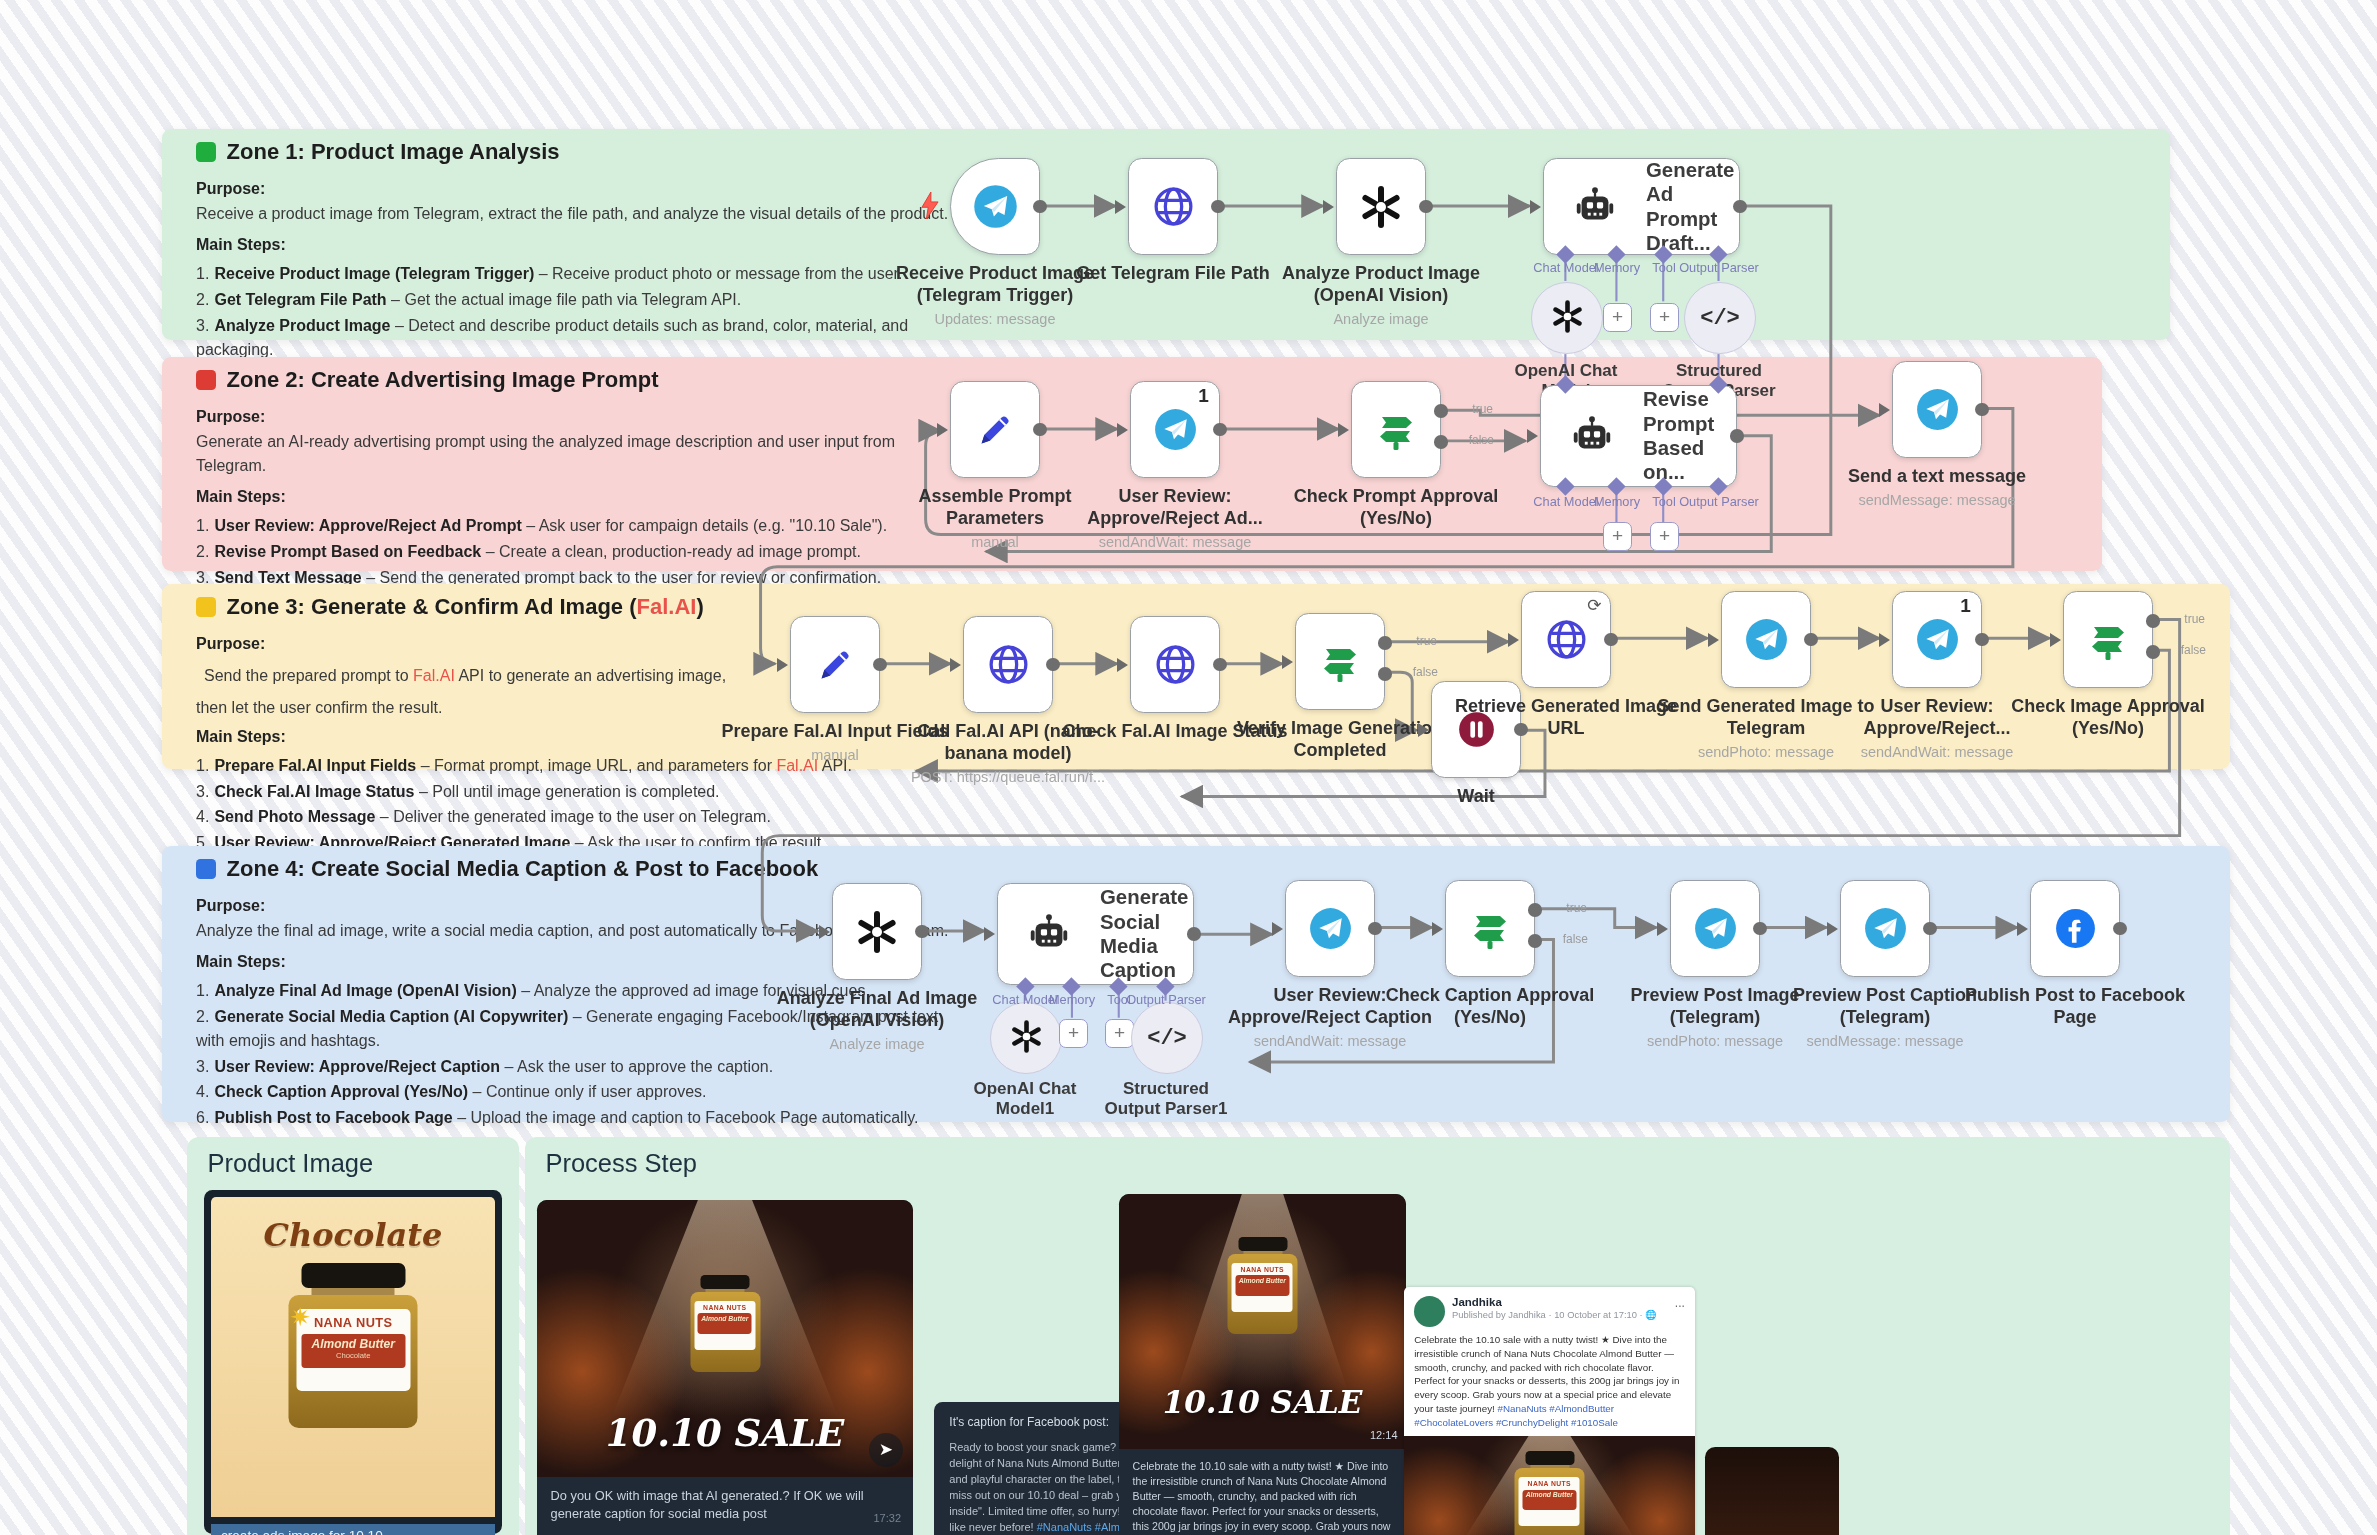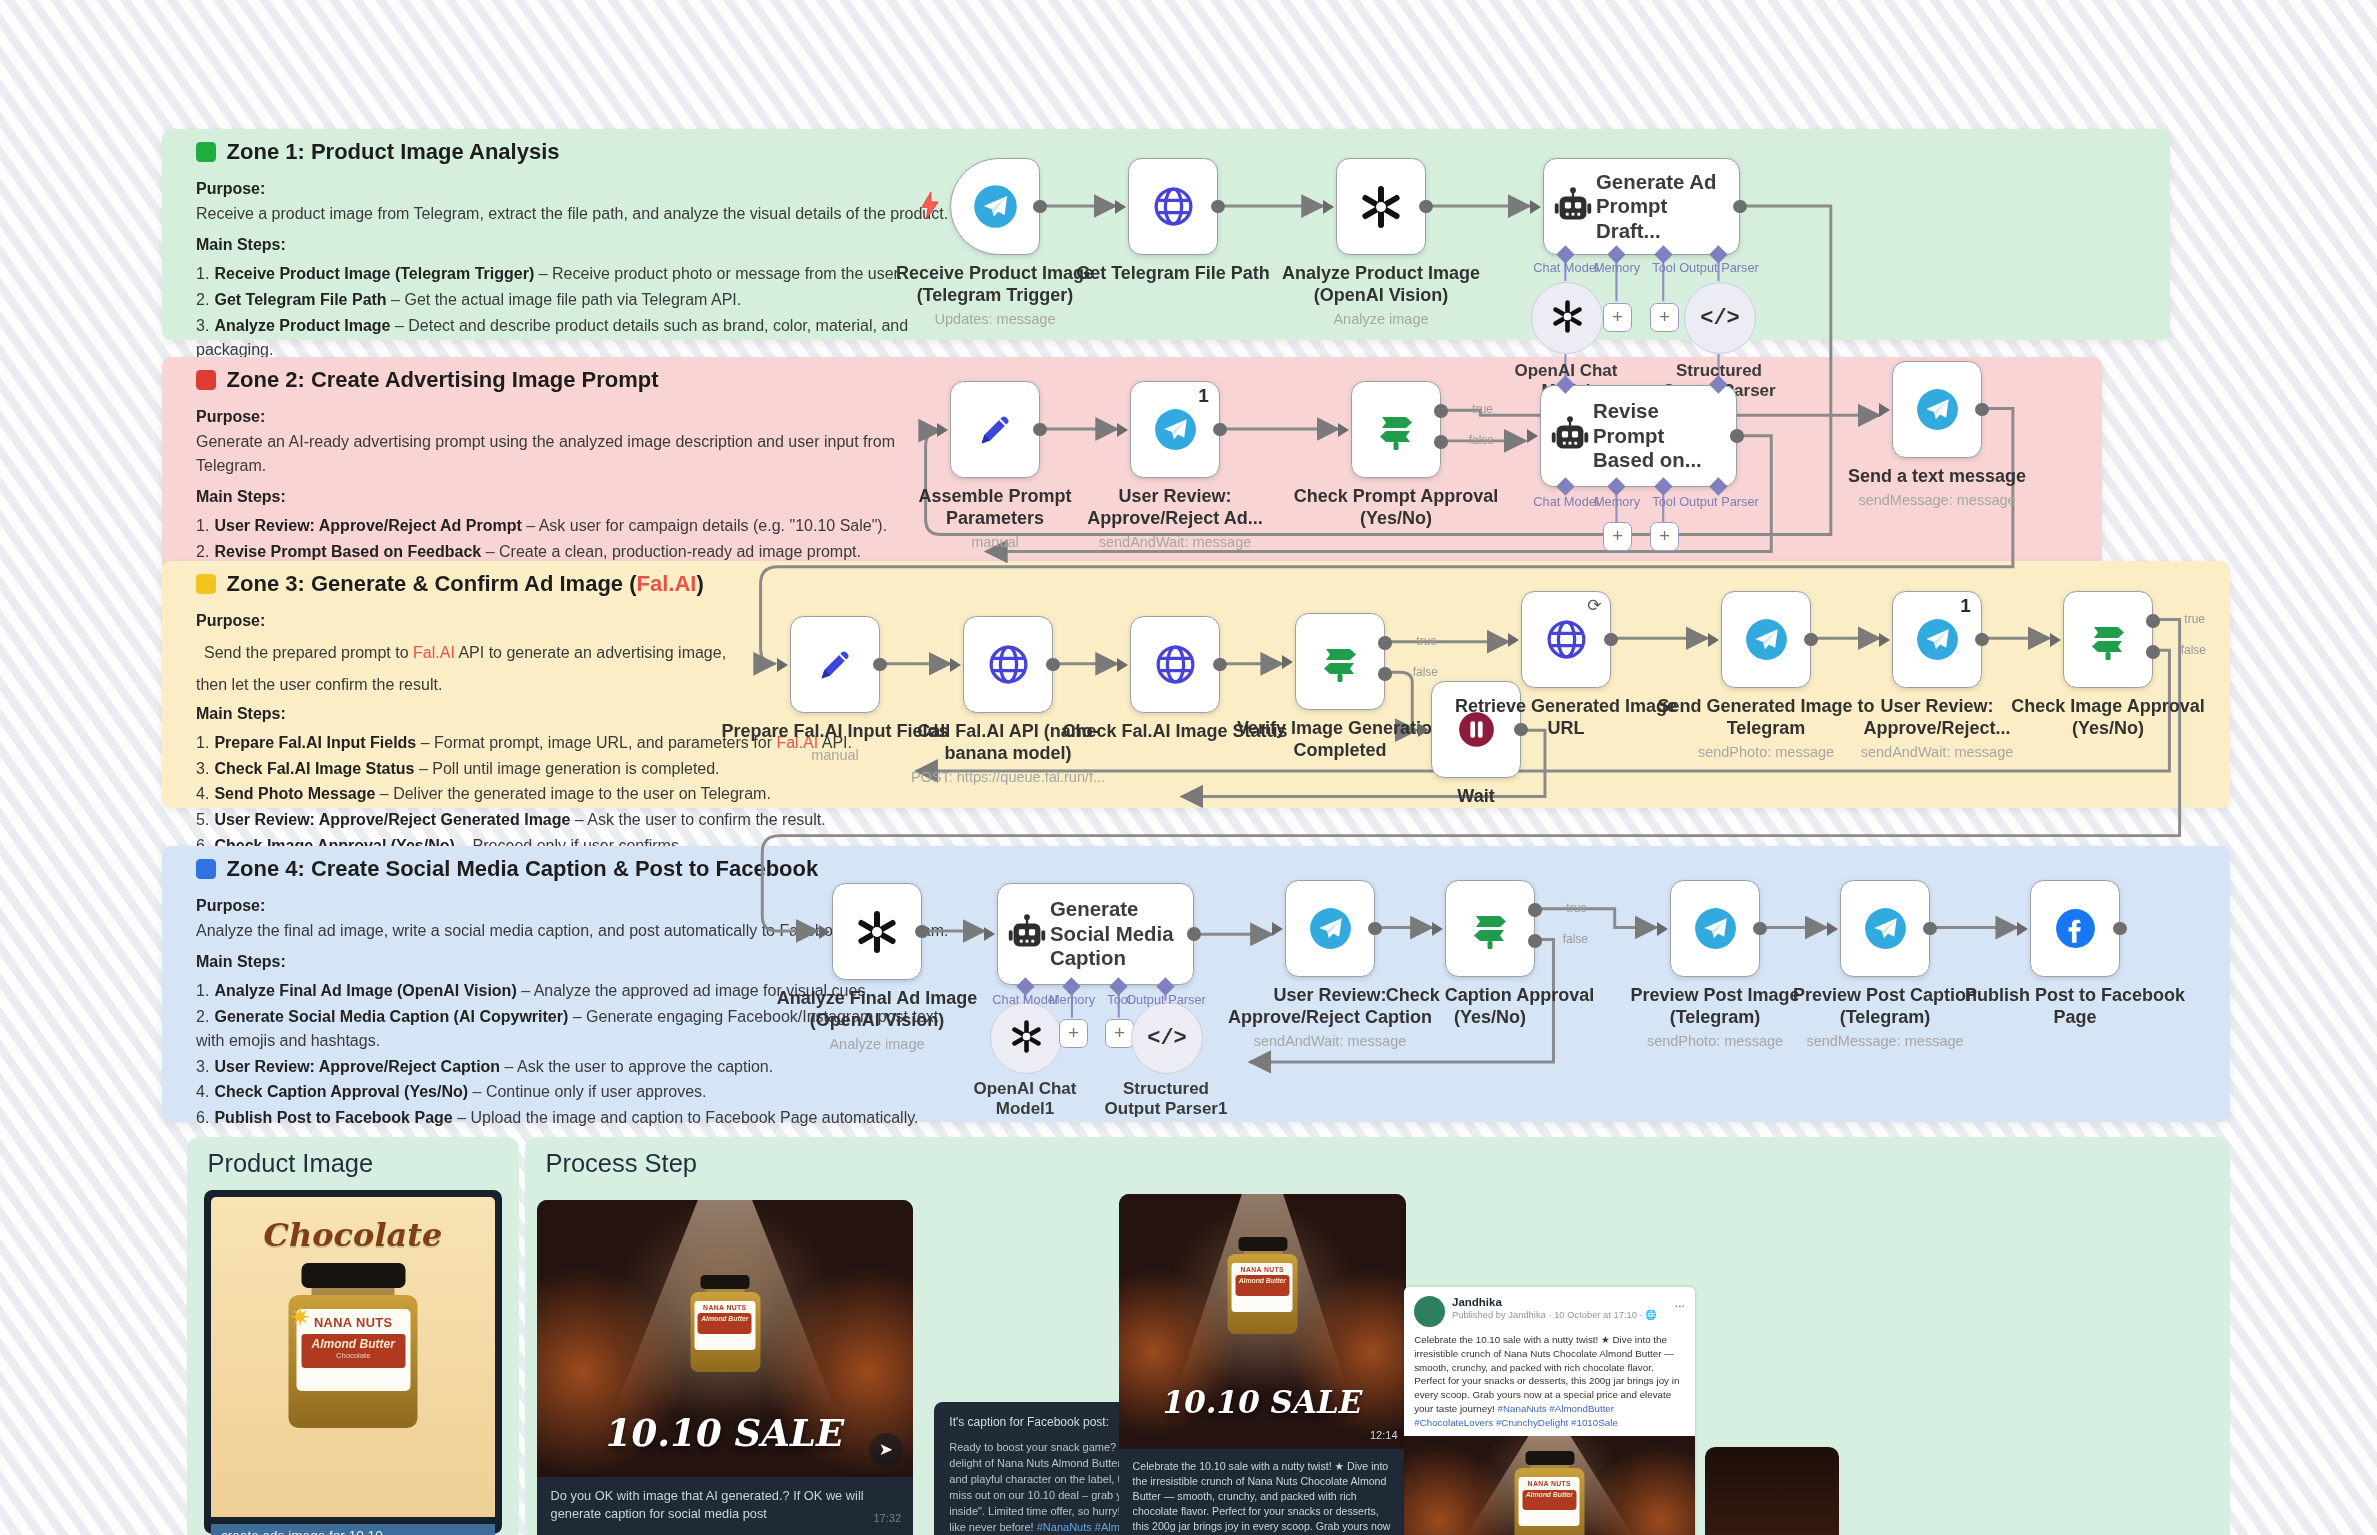--- a/index.html
+++ b/index.html
@@ -2,21 +2,21 @@
 <html style="font-size:13.6px"><head>
 <meta charset="utf-8">
 <style>
   html,body{margin:0;padding:0}
   body{width:2377px;height:1536px;overflow:hidden;position:relative;
     font-family:"Liberation Sans",sans-serif;
     background:repeating-linear-gradient(55deg,#fdfdfe 0 10.2px,#ebebf2 10.2px 19px)}
   .zone{position:absolute;border-radius:9px;box-shadow:0 2.6px 8.5px rgba(0,0,0,.07)}
   .z1{left:162px;top:129px;width:2008px;height:211px;background:#d6efdd}
   .z2{left:162px;top:357px;width:1940px;height:214px;background:#f8d5d4}
-  .z3{left:162px;top:561px;width:2068px;height:247px;background:#fbeec6}
+  .z3{left:162px;top:584px;width:2068px;height:185px;background:#fbeec6}
   .z4{left:162px;top:846px;width:2068px;height:276px;background:#d6e5f6}
   .zhead{position:absolute;left:34px;top:10.2px;display:flex;align-items:center;gap:10.2px}
   .zhead h2{margin:0;font-size:22px;font-weight:800;color:#1d1d1d;display:inline}
   .swatch{width:20.4px;height:20.4px;border-radius:4.3px;display:inline-block}
   .s1{background:#1fae3d}.s2{background:#dd3c35}.s3{background:#f2c21d}.s4{background:#2f72e0}
   .ztext{position:absolute;left:34px;top:41px;width:766px;font-size:16px;color:#3a3a3a;line-height:1.5}
   .plabel{margin:6.8px 0 1.7px;font-weight:800;color:#222}
   .pbody{margin:0 0 5.1px}
   .ztext ol{margin:5.1px 0 0;padding:0;list-style:none}
   .ztext li{margin:1.7px 0}
@@ -25,21 +25,21 @@
   .red{color:#e8524a}
   
   .wires{position:absolute;left:0;top:0;z-index:1}
   .gray path{fill:none;stroke:#8a8a8a;stroke-width:3.5;stroke-linecap:round}
   .purple path{fill:none;stroke:#8e8ec9;stroke-width:2.5}
   
   .node{position:absolute;width:88px;height:95px;background:#fff;border:1.7px solid #9aa0a6;
     border-radius:13.6px;box-shadow:0 1.7px 5.1px rgba(0,0,0,.13);z-index:3}
   .node .ic{position:absolute;inset:0;display:flex;align-items:center;justify-content:center}
   .round-l{border-radius:49px 13.6px 13.6px 49px}
-  .wide{width:197px;height:102px;display:flex;align-items:center;gap:0;padding:0 6px;box-sizing:border-box}
+  .wide{width:197px;height:102px;display:flex;align-items:center;gap:28px;padding:0 28px;box-sizing:border-box}
   .wide .ic{position:static;flex:0 0 46px}
   .wtitle{font-size:20.4px;font-weight:700;color:#3c3c3c;line-height:1.2}
   .nl{position:absolute;top:104px;left:50%;transform:translateX(-50%);width:235px;text-align:center;z-index:2}
   .nl .lbl{font-size:18px;font-weight:700;color:#323232;line-height:1.22}
   .nl .ns{margin-top:4.3px;font-size:14.5px;color:#a6a6a6;font-weight:400}
   .out{position:absolute;right:-7.7px;top:50%;margin-top:-6.8px;width:13.6px;height:13.6px;border-radius:50%;background:#6e6e6e;z-index:4}
   .o1{top:22px;margin-top:0}.o2{top:53px;margin-top:0}
   .inw{position:absolute;left:-13.6px;top:50%;transform:translateY(-50%);width:0;height:0;
     border:7.7px solid transparent;border-left:11px solid #6a6a6a;z-index:4}
   .tf{position:absolute;font-size:12px;color:#9a9a9a;z-index:4}

